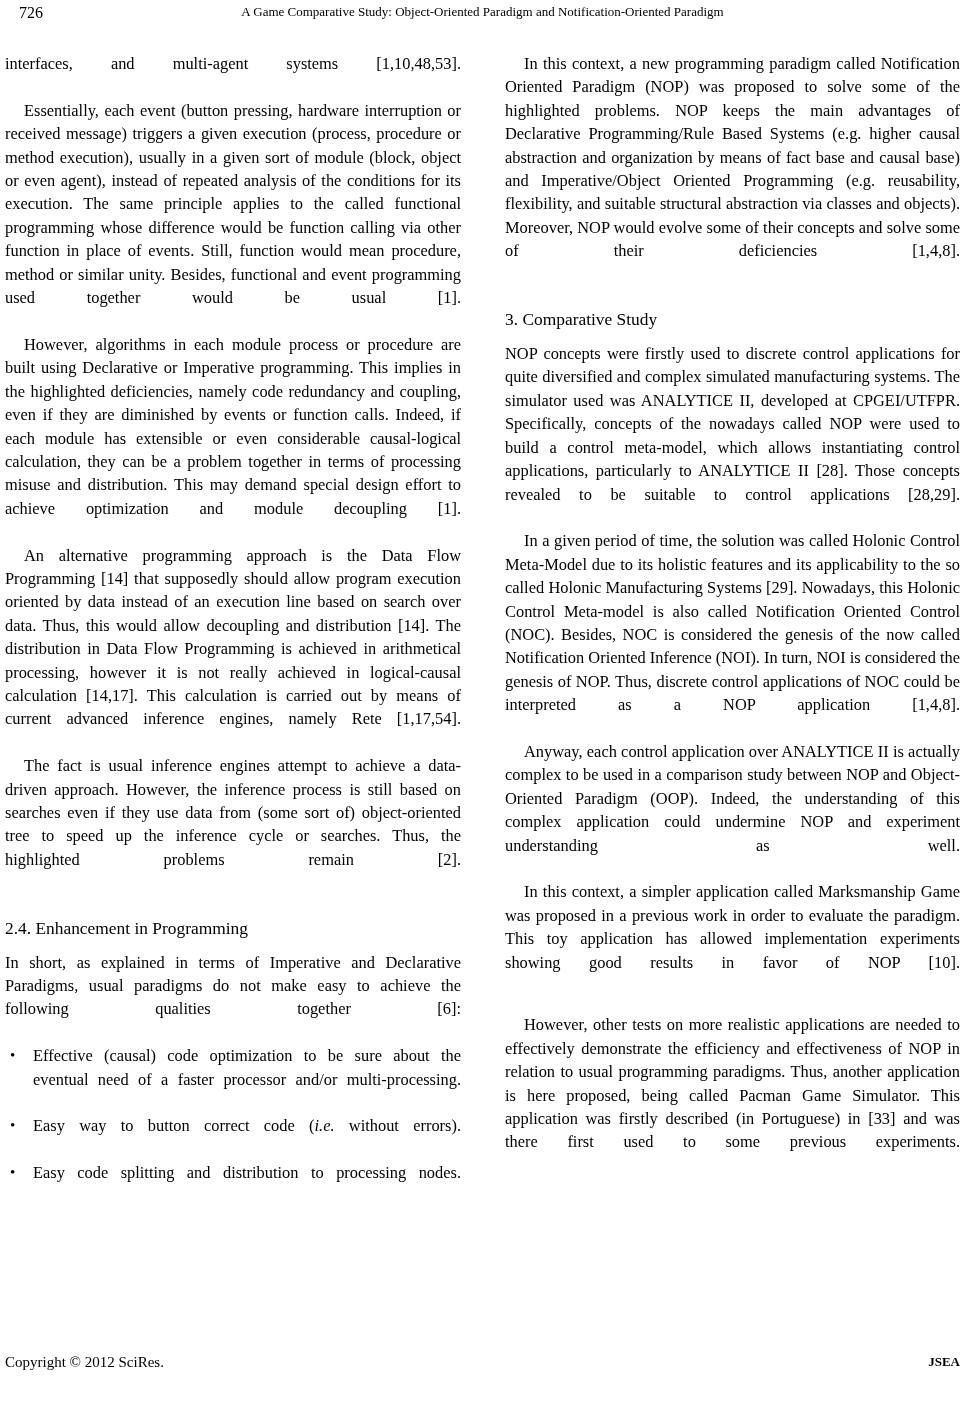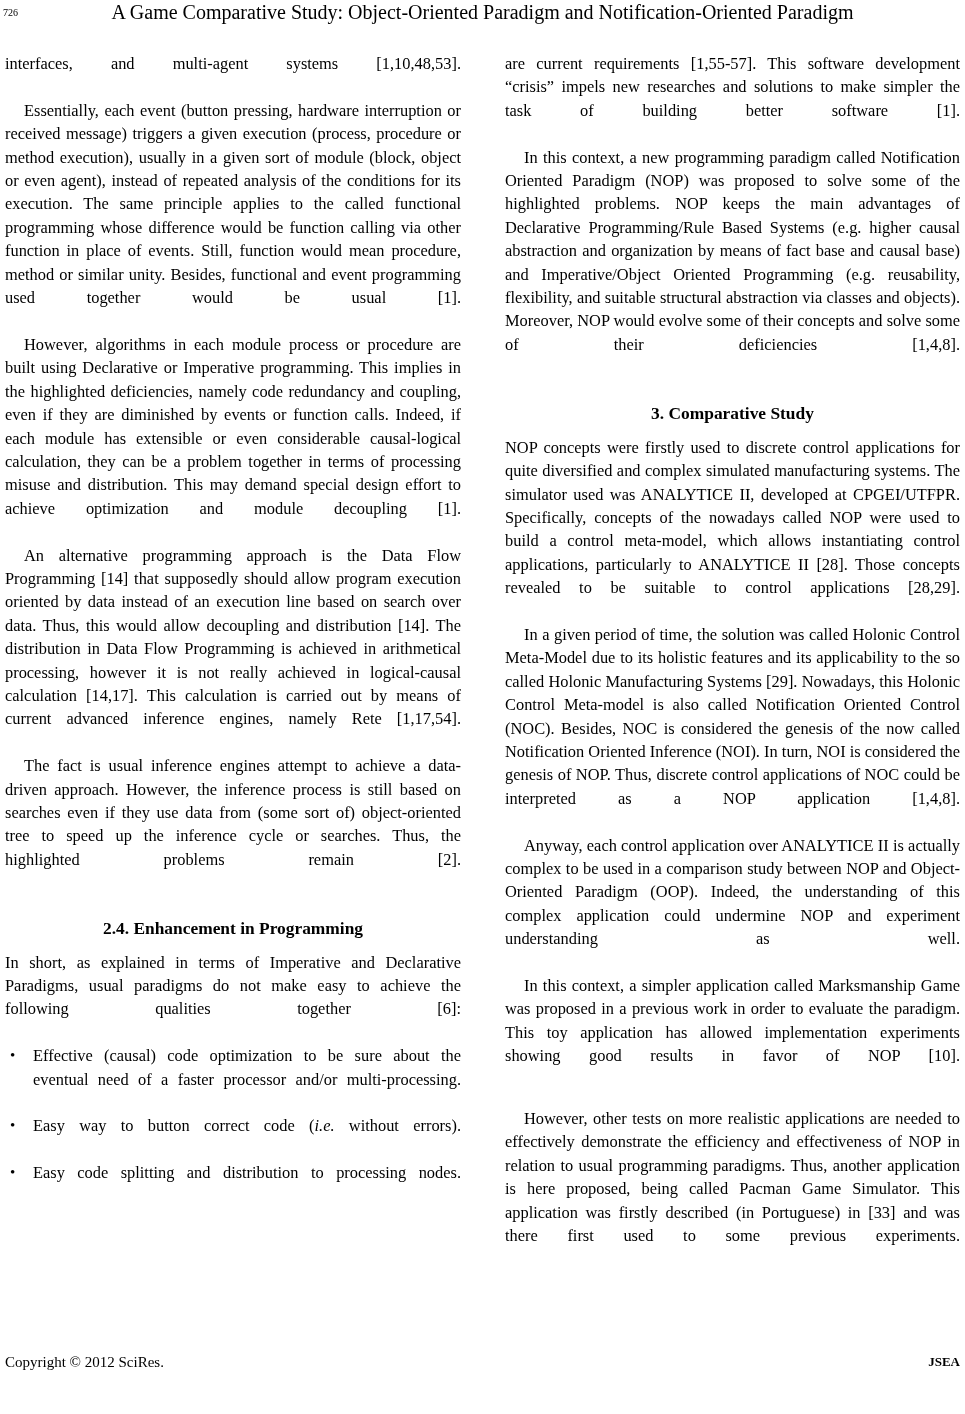--- a/index.html
+++ b/index.html
@@ -28,34 +28,34 @@
     position: absolute;
     top: 0px;
     left: 0px;
     width: 965px;
     height: 30px;
     display: flex;
     align-items: flex-start;
   }
   .page-number {
     position: absolute;
-    left: 3px;
+    left: 19px;
     top: 3px;
-    font-size: 10px;
+    font-size: 16px;
     line-height: 20px;
     letter-spacing: 0px;
     text-align: right;
   }
   .head-title {
     position: absolute;
     left: 0;
     right: 0;
     top: 2px;
     text-align: center;
-    font-size: 20px;
+    font-size: 13px;
     line-height: 20px;
   }
 
   
   .columns {
     position: absolute;
     top: 52px;
     left: 0px;
     width: 842px;
     height: 1240px;
@@ -93,22 +93,22 @@
   p.para::after {
     content: "";
     display: inline-block;
     width: 100%;
   }
 
   h2.section-head {
     margin: 0;
     font-size: 17.4px;
     line-height: 23px;
-    font-weight: bold;
-    text-align: center;
+    font-weight: normal;
+    text-align: left;
     padding-top: 22px;
     padding-bottom: 11px;
   }
 
   ul.bullets {
     margin: 0;
     padding: 0;
     list-style: none;
   }
   ul.bullets li {
@@ -190,21 +190,20 @@
         </li>
         <li>
           <span class="bullet-glyph">•</span>
           <span class="bullet-text"><span>Easy code splitting and distribution to processing nodes.</span></span>
         </li>
       </ul>
 
     </div>
 
     <div class="col col-right">
-      <p class="para noindent">are current requirements [1,55-57]. This software development “crisis” impels new researches and solutions to make simpler the task of building better software [1].</p>
       <p class="para">In this context, a new programming paradigm called Notification Oriented Paradigm (NOP) was proposed to solve some of the highlighted problems. NOP keeps the main advantages of Declarative Programming/Rule Based Systems (e.g. higher causal abstraction and organization by means of fact base and causal base) and Imperative/Object Oriented Programming (e.g. reusability, flexibility, and suitable structural abstraction via classes and objects). Moreover, NOP would evolve some of their concepts and solve some of their deficiencies [1,4,8].</p>
 
       <h2 class="section-head">3. Comparative Study</h2>
 
       <p class="para noindent">NOP concepts were firstly used to discrete control applications for quite diversified and complex simulated manufacturing systems. The simulator used was ANALYTICE II, developed at CPGEI/UTFPR. Specifically, concepts of the nowadays called NOP were used to build a control meta-model, which allows instantiating control applications, particularly to ANALYTICE II [28]. Those concepts revealed to be suitable to control applications [28,29].</p>
       <p class="para">In a given period of time, the solution was called Holonic Control Meta-Model due to its holistic features and its applicability to the so called Holonic Manufacturing Systems [29]. Nowadays, this Holonic Control Meta-model is also called Notification Oriented Control (NOC). Besides, NOC is considered the genesis of the now called Notification Oriented Inference (NOI). In turn, NOI is considered the genesis of NOP. Thus, discrete control applications of NOC could be interpreted as a NOP application [1,4,8].</p>
       <p class="para">Anyway, each control application over ANALYTICE II is actually complex to be used in a comparison study between NOP and Object-Oriented Paradigm (OOP). Indeed, the understanding of this complex application could undermine NOP and experiment understanding as well.</p>
       <p class="para">In this context, a simpler application called Marksmanship Game was proposed in a previous work in order to evaluate the paradigm. This toy application has allowed implementation experiments showing good results in favor of NOP [10].</p>
       <p class="para">However, other tests on more realistic applications are needed to effectively demonstrate the efficiency and effectiveness of NOP in relation to usual programming paradigms. Thus, another application is here proposed, being called Pacman Game Simulator. This application was firstly described (in Portuguese) in [33] and was there first used to some previous experiments.</p>
     </div>

